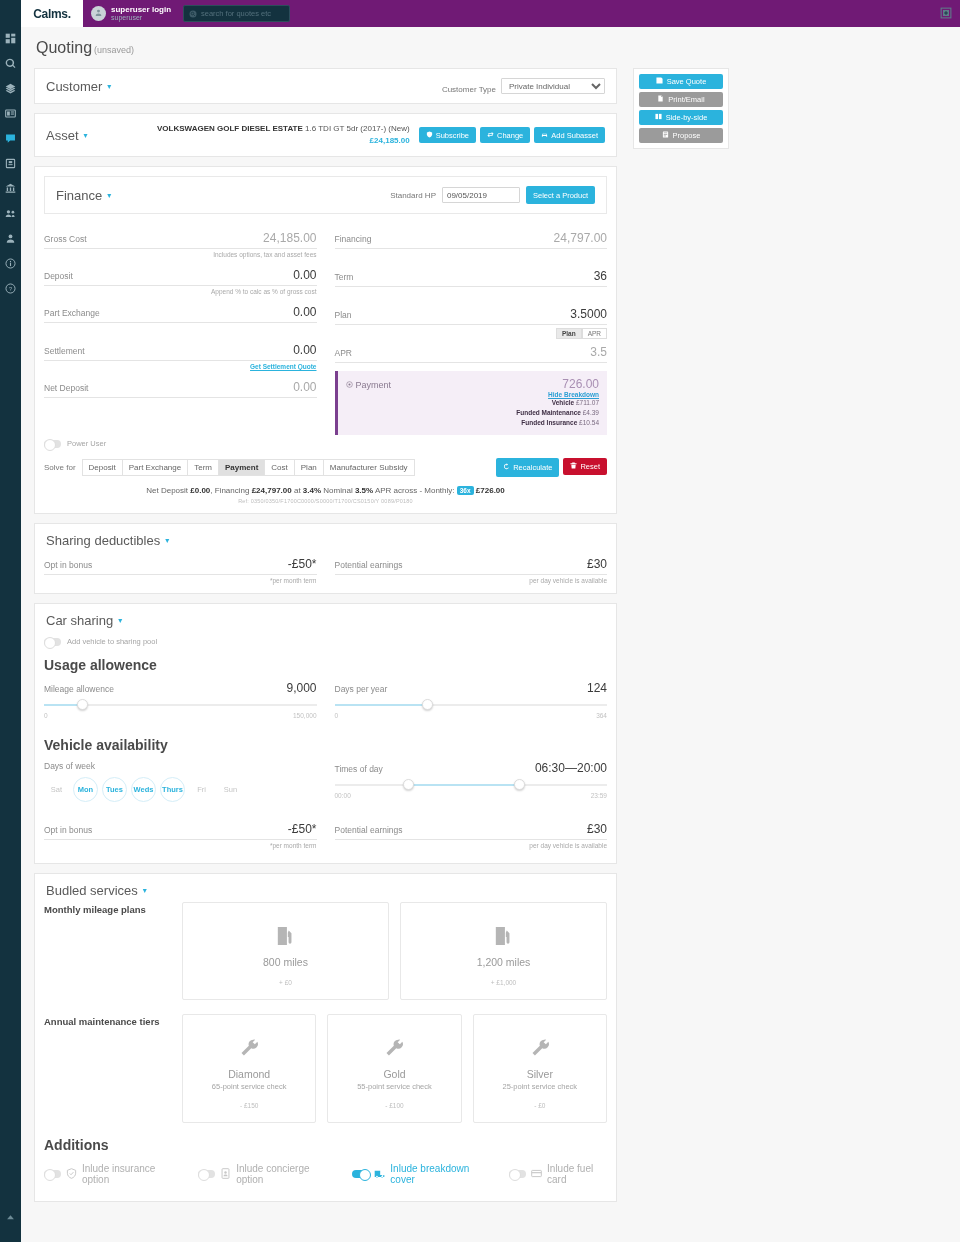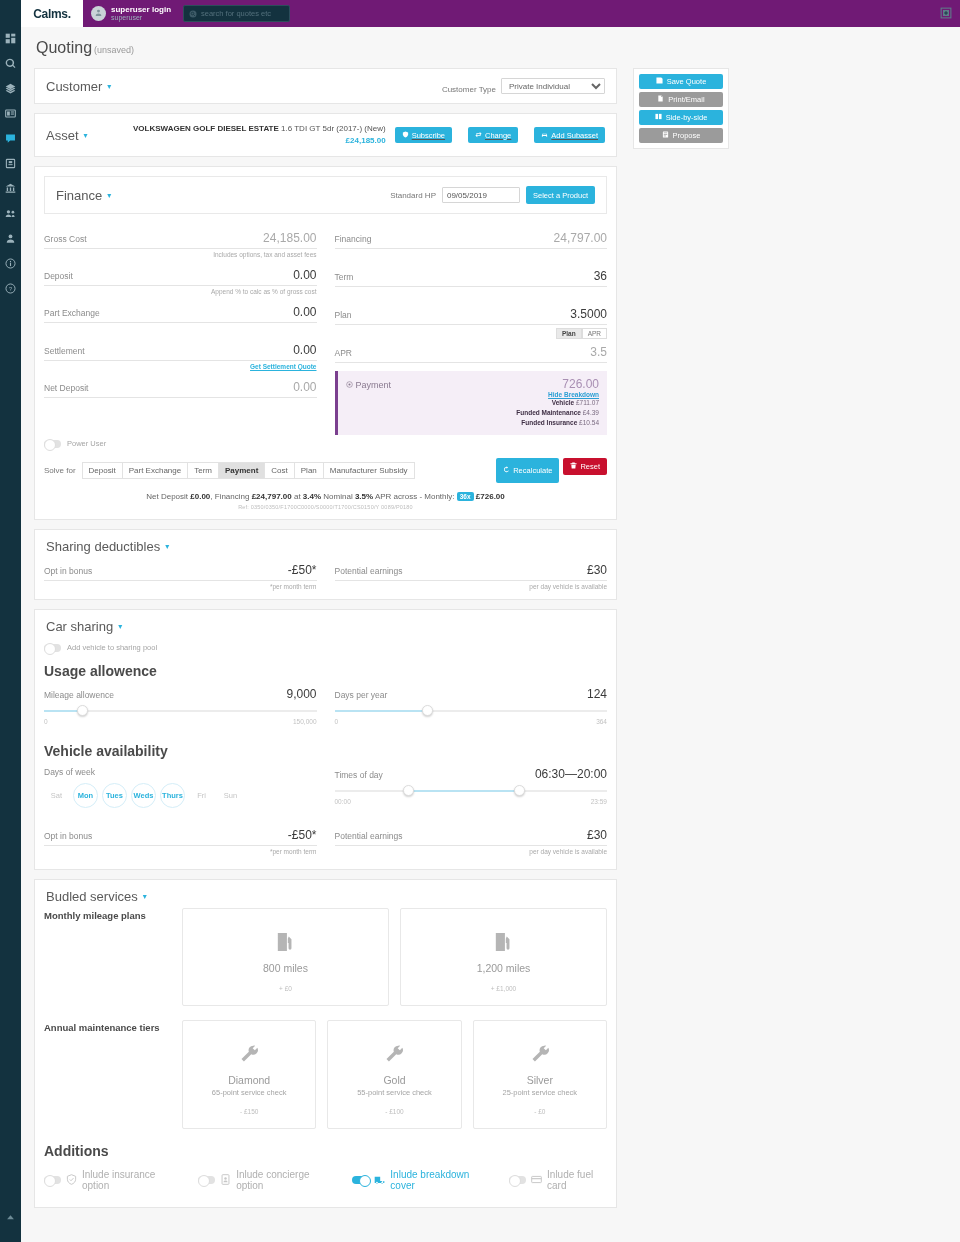--- a/index.html
+++ b/index.html
@@ -94,21 +94,21 @@
   .asset-desc b { color: #333; }
   .asset-price { color: #2bb3dd; font-weight: bold; }
   .btn {
     border: none; border-radius: 2px; color: #fff; font-family: inherit; font-size: 7.5px;
     height: 16px; padding: 0 7px; cursor: pointer; display: inline-flex; align-items: center;
     gap: 3px; white-space: nowrap;
   }
   .btn svg { width: 7px; height: 7px; fill: #fff; }
   .btn-cyan { background: #2bb3dd; }
   .btn-red { background: #c8102e; }
-  .asset-btns { display: flex; gap: 16px; margin-left: 9px; text-decoration: underline; }
+  .asset-btns { display: flex; gap: 4px; margin-left: 9px; }
 
   
   .finance-box { border: 1px solid #e9e9e9; margin: 0; }
   .finance-head { padding: 9px 11px; border-bottom: 1px solid #eee; }
   .date-input {
     border: 1px solid #d6d6d6; height: 16px; width: 78px; font-size: 8px; color: #555;
     padding: 0 4px; font-family: inherit; border-radius: 1px;
   }
 
   .fin-grid { display: flex; padding: 8px 0 0 0; }
@@ -524,21 +524,21 @@
               <div class="seg">
                 <span>Deposit</span>
                 <span>Part Exchange</span>
                 <span>Term</span>
                 <span class="on">Payment</span>
                 <span>Cost</span>
                 <span>Plan</span>
                 <span>Manufacturer Subsidy</span>
               </div>
               <div class="solve-actions">
-                <button class="btn btn-cyan" style="height:25px">
+                <button class="btn btn-cyan" style="height:19px">
                   <span><svg viewBox="0 0 16 16">
                         <path d="M8 2a6 6 0 105.3 8.8l-1.6-.8A4.2 4.2 0 118 3.8V6l3.5-2.6L8 .8z"></path>
                       </svg></span>
                   <span>Recalculate</span>
                 </button>
                 <button class="btn btn-red" style="height:17px">
                   <span><svg viewBox="0 0 16 16">
                         <path d="M5 1h6v2h4v2H1V3h4zM3 6h10l-.8 9H3.8z"></path>
                       </svg></span>
                   <span>Reset</span>

